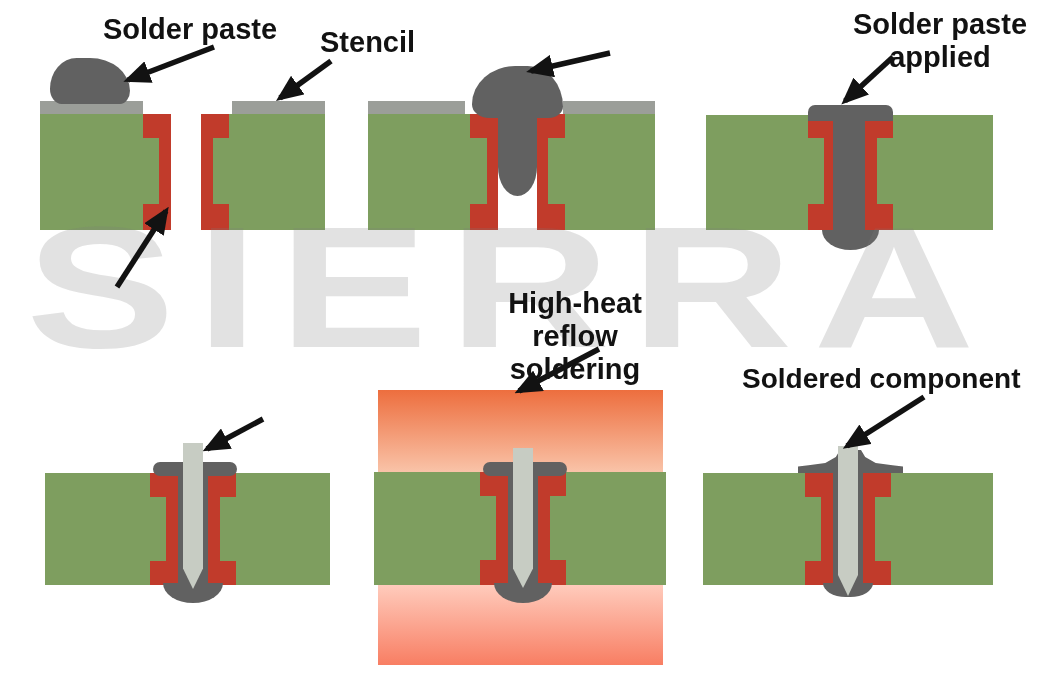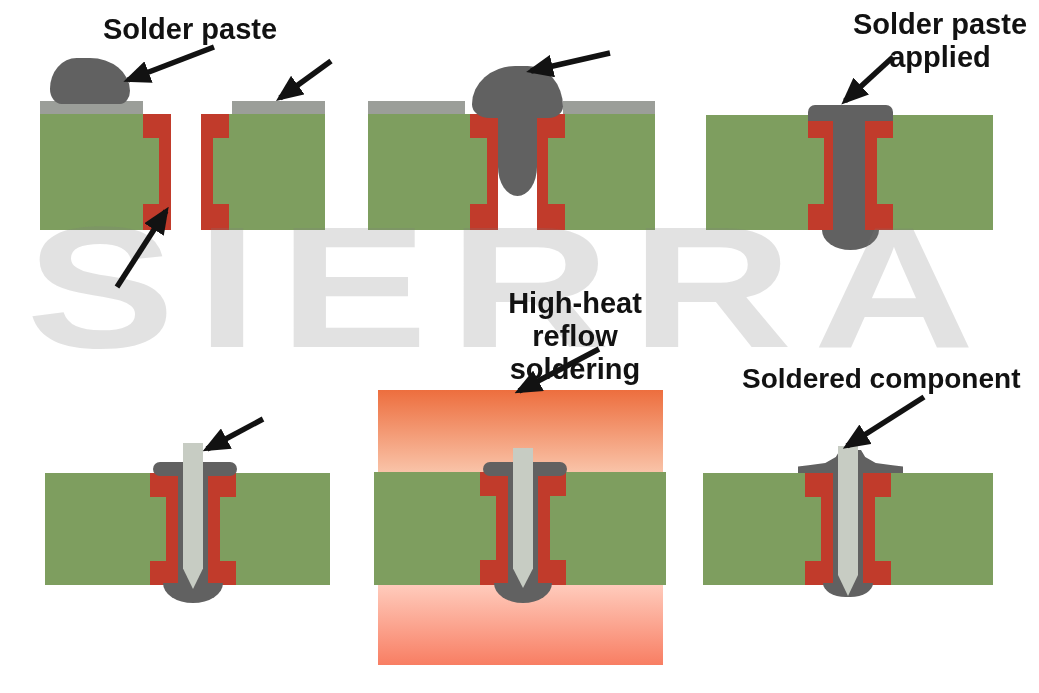--- a/index.html
+++ b/index.html
@@ -122,19 +122,20 @@
       <line x1="610" y1="53" x2="531" y2="71" marker-end="url(#ah)"></line>
       <line x1="893" y1="57" x2="845" y2="101" marker-end="url(#ah)"></line>
       <line x1="117" y1="287" x2="166" y2="211" marker-end="url(#ah)"></line>
       <line x1="263" y1="419" x2="207" y2="449" marker-end="url(#ah)"></line>
       <line x1="599" y1="349" x2="519" y2="391" marker-end="url(#ah)"></line>
       <line x1="924" y1="397" x2="847" y2="446" marker-end="url(#ah)"></line>
     </g>
   </svg>
 
   <div class="lbl" style="left:103px;top:13px;">Solder paste</div>
+  <div class="lbl" style="left:320px;top:26px;">Stencil</div>
   <div class="lbl center" style="left:845px;top:8px;width:190px;">Solder paste
 applied</div>
   <div class="lbl center" style="left:465px;top:287px;width:220px;">High-heat
 reflow soldering</div>
   <div class="lbl sm" style="left:742px;top:363px;">Soldered component</div>
 
 </div>
 
 </body></html>

